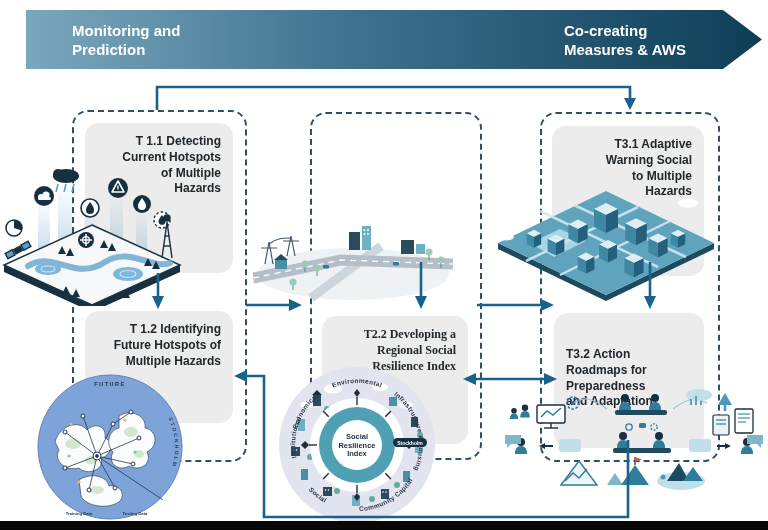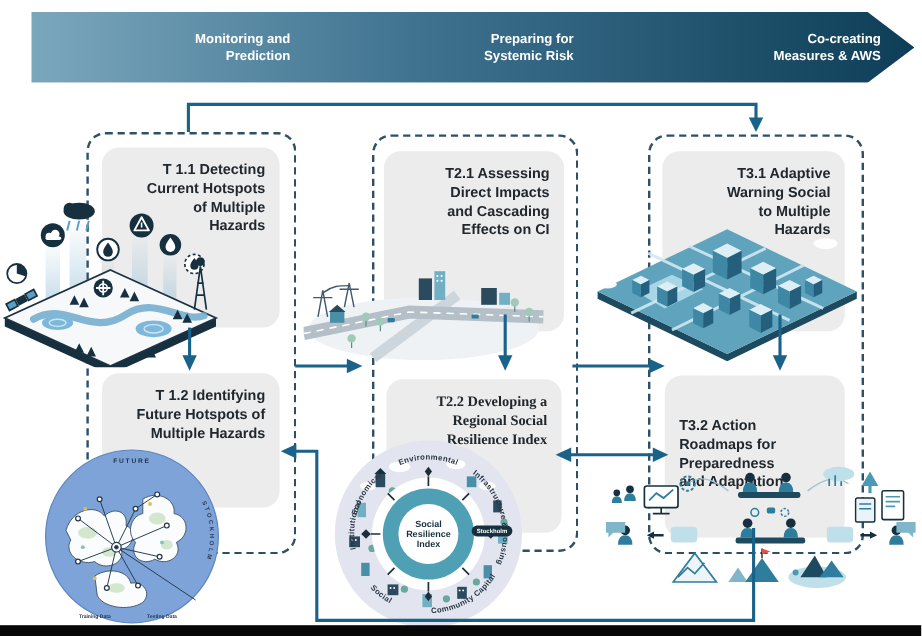--- a/index.html
+++ b/index.html
@@ -2,22 +2,22 @@
 <html><head>
 <meta charset="utf-8">
 <style>
   html,body{margin:0;padding:0;background:#ffffff;}
   #canvas{position:relative;width:768px;height:530px;background:#ffffff;overflow:hidden;
           font-family:"Liberation Sans",sans-serif;}
   
   #banner{position:absolute;left:26px;top:10px;width:736px;height:59px;
           background:linear-gradient(90deg,#7ba7bd 0%,#3d718e 45%,#0e3e57 100%);
           clip-path:polygon(0 0,94.7% 0,100% 50%,94.7% 100%,0 100%);}
-  .phase{position:absolute;top:50%;transform:translateY(-50%);width:170px;text-align:right;
-         color:#ffffff;font-size:11px;font-weight:bold;line-height:1.3;white-space:pre-line;}
+  .phase{position:absolute;top:50%;transform:translateY(-50%);width:170px;text-align:left;
+         color:#ffffff;font-size:15px;font-weight:bold;line-height:1.3;white-space:pre-line;}
   #ph1{left:46px;} #ph2{left:282px;} #ph3{left:538px;}
   
   .wp{position:absolute;border:2px dashed #2d4f68;border-radius:16px;}
   #c1{left:72px;top:110px;width:171px;height:348px;}
   #c2{left:310px;top:112px;width:168px;height:344px;}
   #c3{left:540px;top:112px;width:176px;height:346px;}
   
   .task{position:absolute;background:#ececec;border-radius:14px;z-index:2;}
   .task .lbl{font-size:12px;font-weight:bold;line-height:1.32;color:#20272d;
              white-space:pre-line;padding:11px 12px;text-align:right;}
@@ -34,46 +34,38 @@
   #bottombar{position:absolute;left:0;top:521px;width:768px;height:9px;background:#070707;z-index:6;}
 </style>
 </head>
 <body>
 
 <div id="canvas">
 
   <div id="banner">
     <div class="phase" id="ph1">Monitoring and
 Prediction</div>
-    <div class="phase" id="ph2">Preparing for
-Systemic Risk</div>
     <div class="phase" id="ph3">Co-creating
 Measures &amp; AWS</div>
   </div>
 
   <div class="wp" id="c1"></div>
   <div class="wp" id="c2"></div>
   <div class="wp" id="c3"></div>
 
   <div class="task" id="t11">
       <div class="lbl">T 1.1 Detecting
 Current Hotspots
 of Multiple
 Hazards</div>
     </div>
   <div class="task" id="t12">
       <div class="lbl">T 1.2 Identifying
 Future Hotspots of
 Multiple Hazards</div>
-    </div>
-  <div class="task" id="t21">
-      <div class="lbl">T2.1 Assessing
-Direct Impacts
-and Cascading
-Effects on CI</div>
     </div>
   <div class="task" id="t22">
       <div class="lbl">T2.2 Developing a
 Regional Social
 Resilience Index</div>
     </div>
   <div class="task" id="t31">
       <div class="lbl">T3.1 Adaptive
 Warning Social
 to Multiple

